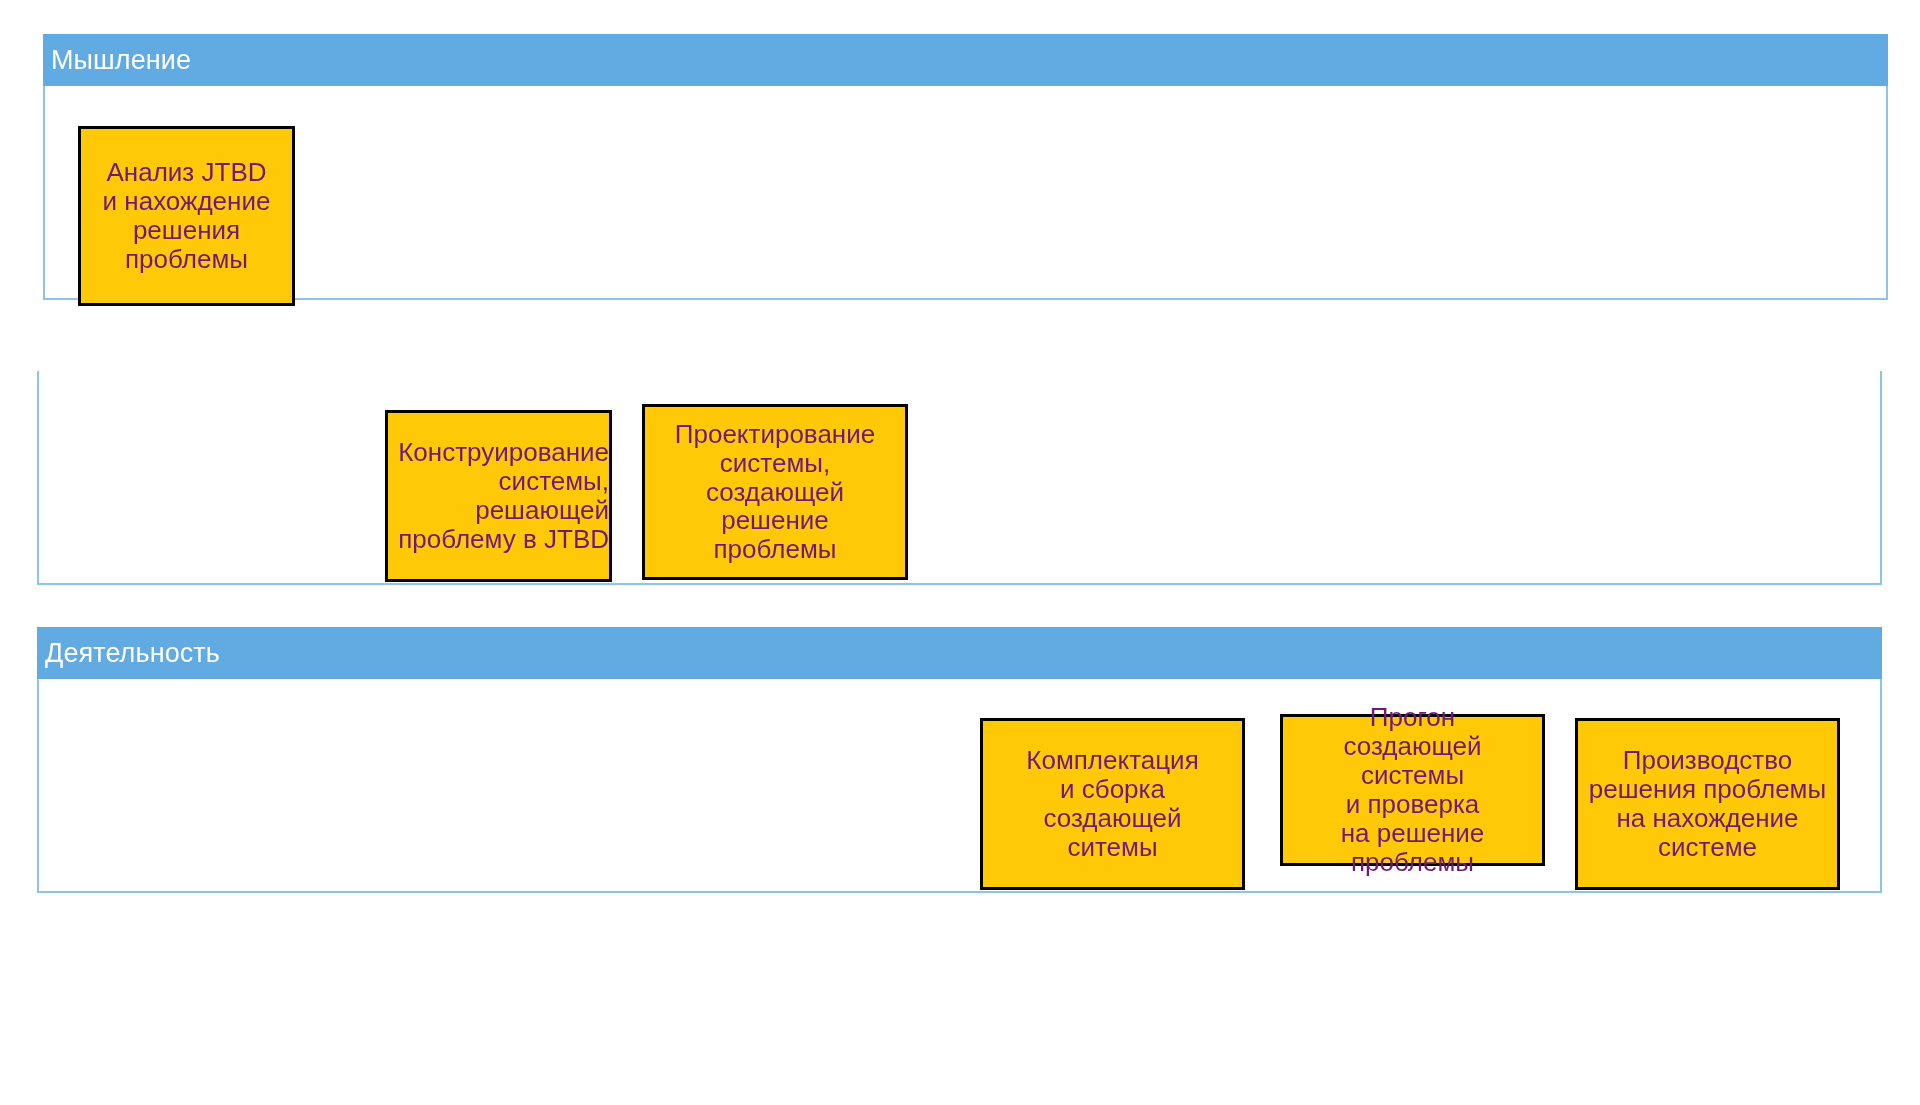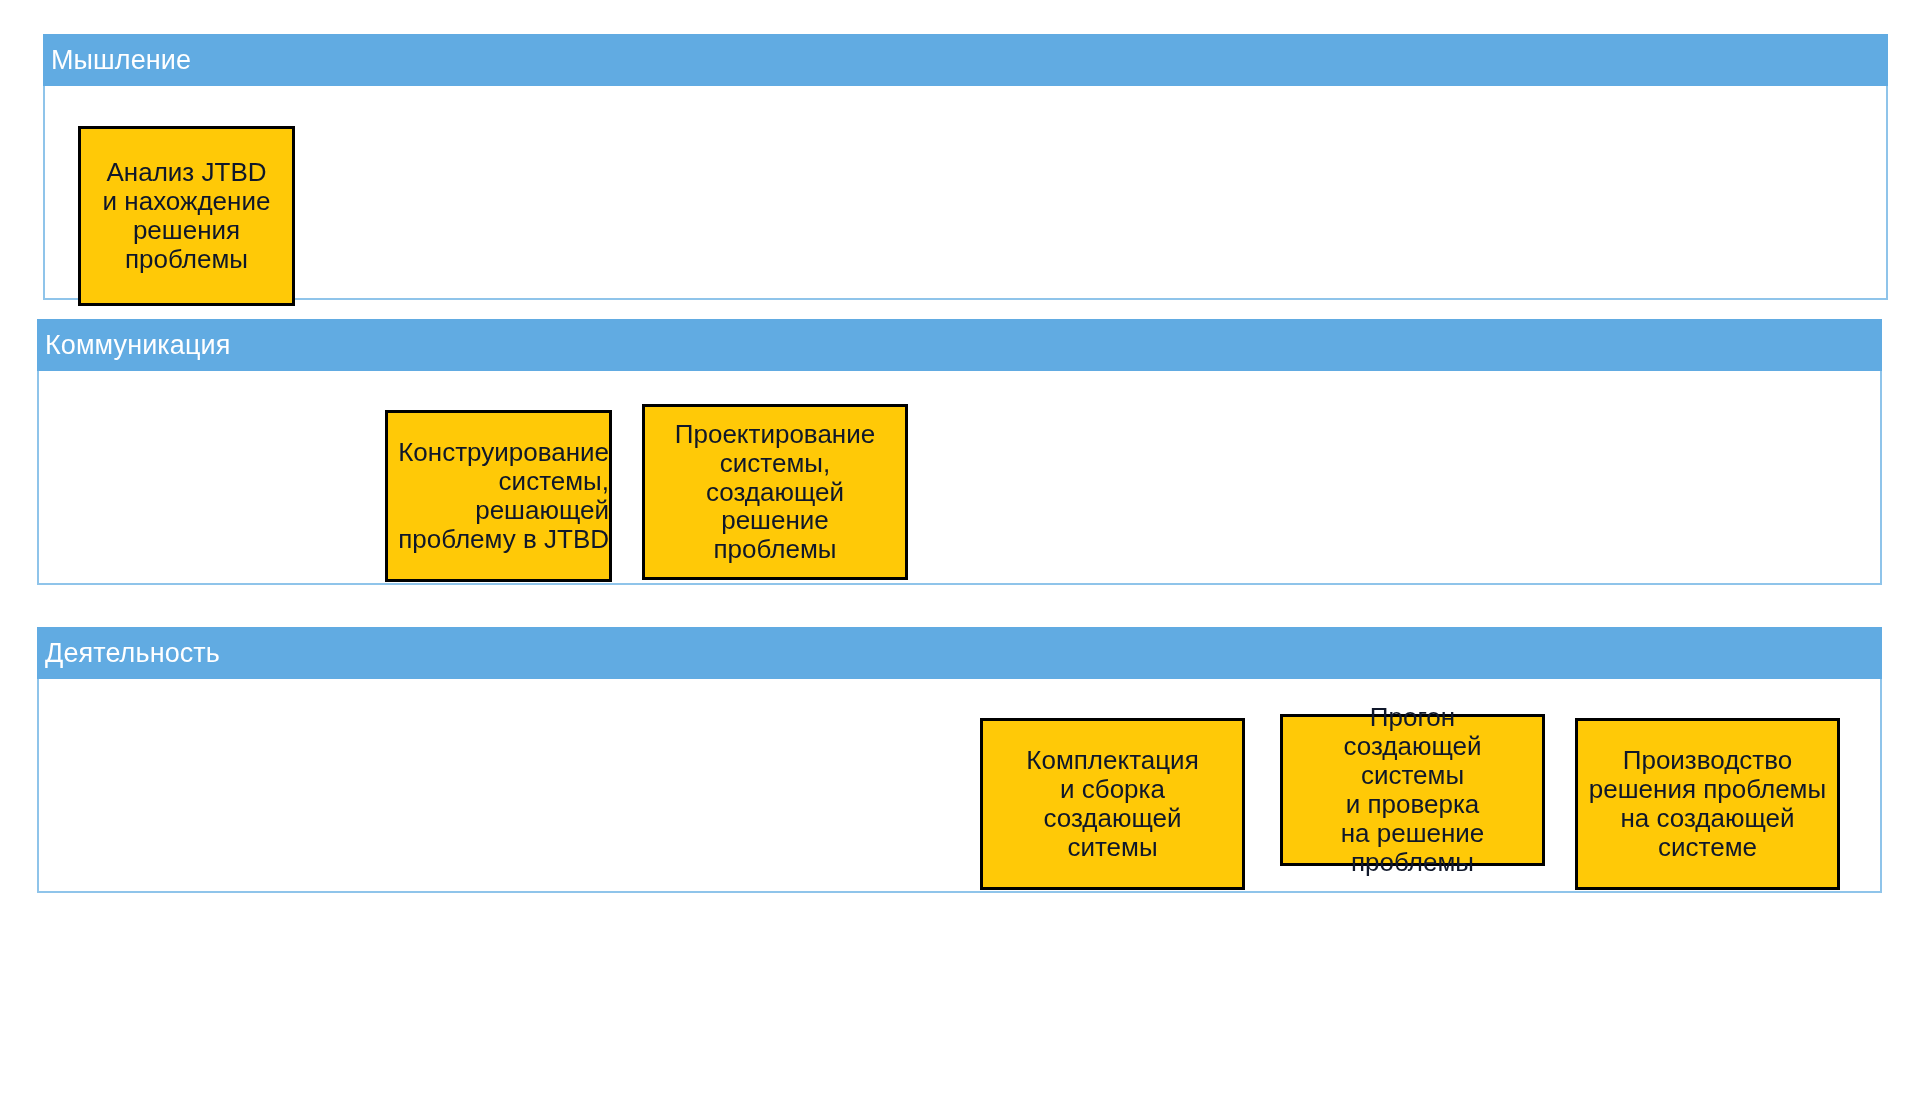--- a/index.html
+++ b/index.html
@@ -59,21 +59,21 @@
     border: 3px solid #000000;
     display: flex;
     align-items: center;
     justify-content: center;
     text-align: center;
     overflow: visible;
   }
   .node-label {
     font-size: 26px;
     line-height: 1.115;
-    color: #0f172a;
+    color: #701a75;
     white-space: pre;
     display: block;
     width: 100%;
   }
 </style>
 </head>
 <body>
 
 <div id="canvas">
     <div class="lane" style="left: 37px; top: 34px; width: 1845px; height: 266px; margin-left: 6px;">
@@ -83,23 +83,20 @@
       <div class="lane-body" style="height: 214px;">
         <div class="node" style="left: 33px; top: 40px; width: 217px; height: 180px;">
           <span class="node-label">Анализ JTBD
 и нахождение
 решения
 проблемы</span>
         </div>
       </div>
     </div>
     <div class="lane" style="left: 37px; top: 319px; width: 1845px; height: 266px;">
-      <div class="lane-header">
-        <span class="lane-header-label">Коммуникация</span>
-      </div>
       <div class="lane-body" style="height: 214px;">
         <div class="node" style="left: 346px; top: 39px; width: 227px; height: 172px; text-align: right;">
           <span class="node-label">Конструирование
 системы,
 решающей
 проблему в JTBD</span>
         </div>
         <div class="node" style="left: 603px; top: 33px; width: 266px; height: 176px;">
           <span class="node-label">Проектирование
 системы,
@@ -124,18 +121,18 @@
           <span class="node-label">Прогон
 создающей
 системы
 и проверка
 на решение
 проблемы</span>
         </div>
         <div class="node" style="left: 1536px; top: 39px; width: 265px; height: 172px;">
           <span class="node-label">Производство
 решения проблемы
-на создающей
+на нахождение
 системе</span>
         </div>
       </div>
     </div>
   </div>
 
 </body></html>

